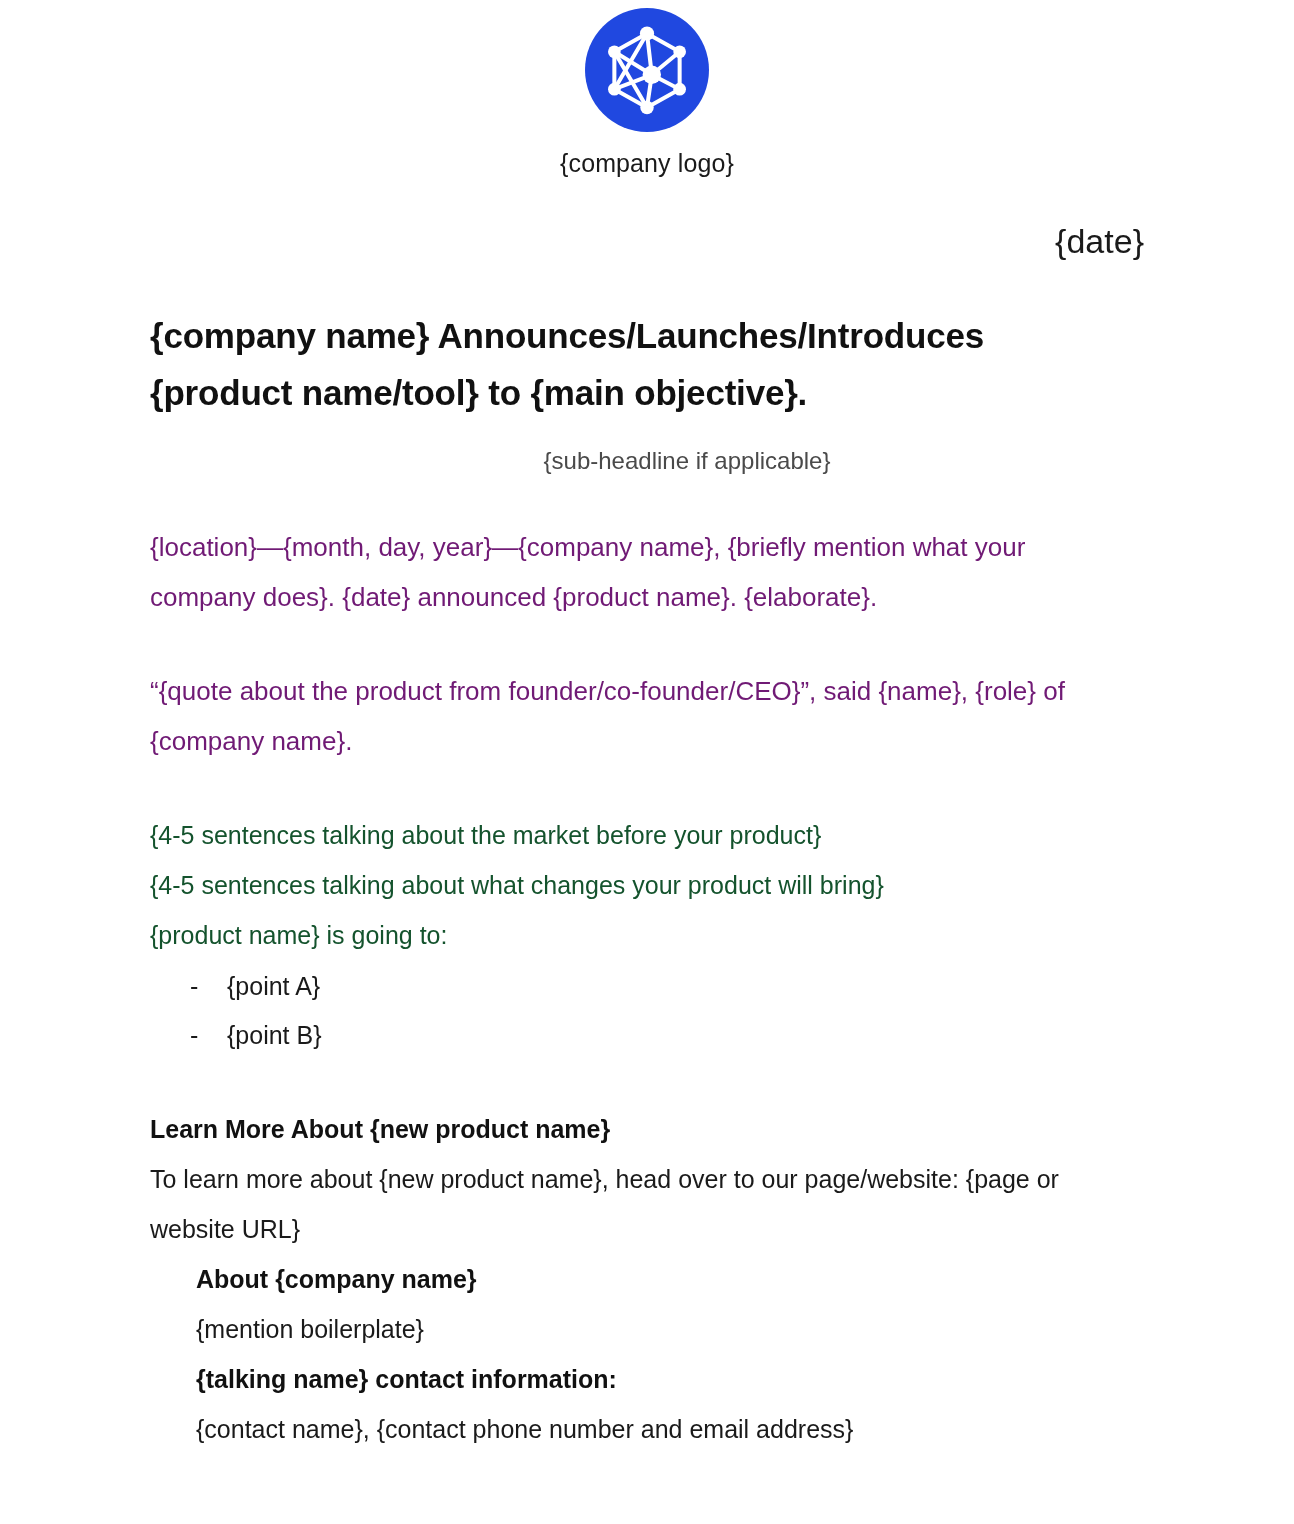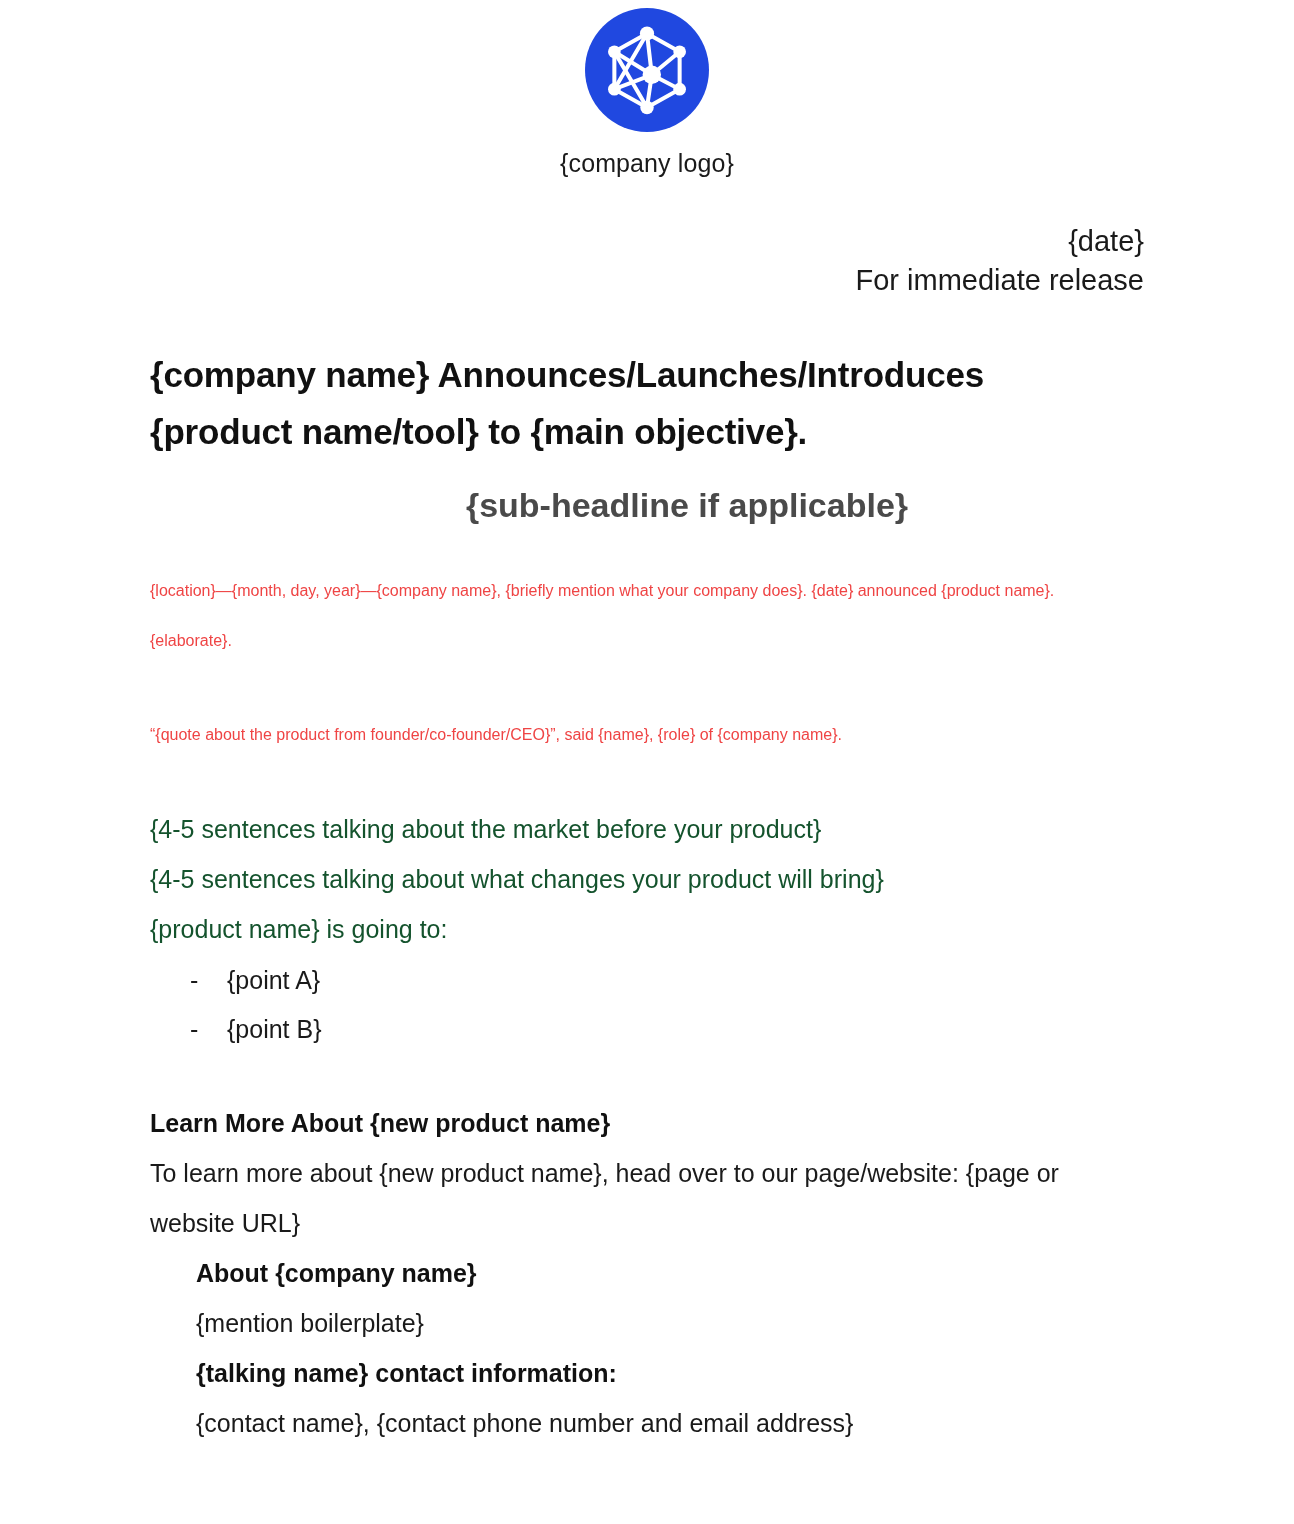--- a/index.html
+++ b/index.html
@@ -46,21 +46,21 @@
     line-height: 1.2;
     color: #1a1a1a;
     letter-spacing: 0.1px;
   }
 
   
   .meta {
     margin-top: 44px;
     padding-right: 150px;
     text-align: right;
-    font-size: 29px;
+    font-size: 34px;
     line-height: 39px;
     color: #1a1a1a;
   }
 
   
   .content {
     padding-left: 150px;
     padding-right: 70px;
   }
 
@@ -68,33 +68,33 @@
     margin-top: 46px;
     font-size: 35px;
     line-height: 57px;
     font-weight: bold;
     color: #111111;
     letter-spacing: -0.2px;
     max-width: 960px;
   }
 
   .subheadline {
-    font-size: 34px;
+    font-size: 24px;
     line-height: 34px;
-    font-weight: bold;
+    font-weight: normal;
     color: #4a4a4a;
     text-align: center;
     padding-right: 0;
   }
 
   .para {
     margin-top: 44px;
-    font-size: 16px;
-    line-height: 50px;
-    color: #ef4444;
+    font-size: 26px;
+    line-height: 50px;
+    color: #701a75;
     max-width: 985px;
   }
 
   .lines-block {
     margin-top: 44px;
     font-size: 25px;
     line-height: 50px;
     color: #14532d;
   }
   .lines-block .line { white-space: nowrap; }
@@ -168,21 +168,20 @@
             <circle cx="55" cy="55" r="9.6"></circle>
           </g>
         </svg>
       </span>
     </div>
     <div class="logo-caption">{company logo}</div>
   </div>
 
   <div class="meta">
     <div>{date}</div>
-    <div>For immediate release</div>
   </div>
 
   <div class="content">
 
     <h1 class="headline">{company name} Announces/Launches/Introduces {product name/tool} to {main objective}.</h1>
 
     <h2 class="subheadline">{sub-headline if applicable}</h2>
 
     <p class="para">{location}—{month, day, year}—{company name}, {briefly mention what your company does}. {date} announced {product name}. {elaborate}.</p>
 

